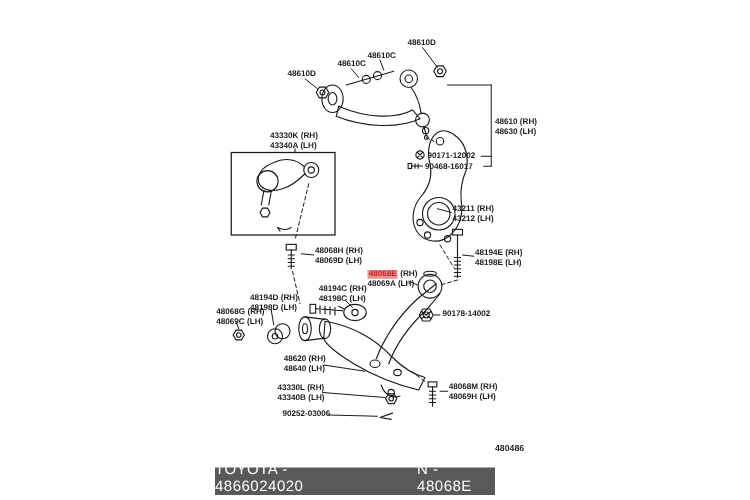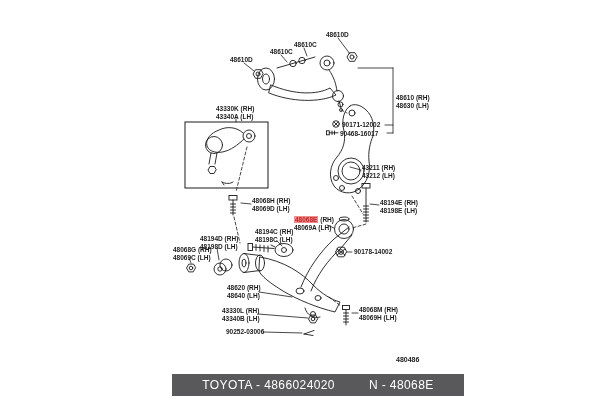--- a/index.html
+++ b/index.html
@@ -2,22 +2,22 @@
 <html style="--ink: #1a1a1a; --page_bg: #ffffff; --highlight_bg: #f08f8f; --highlight_text: #c22525; --footer_bg: #59595b; --footer_text: #ffffff;"><head>
 <meta charset="utf-8">
 <style>
   html,body{margin:0;padding:0;background:#fff;}
   .stage{position:relative;width:600px;height:400px;background:var(--page_bg,#fff);overflow:hidden;
          font-family:"Liberation Sans",sans-serif;}
   .lbl{position:absolute;font:bold 6.5px/7.5px "Liberation Sans",sans-serif;color:var(--ink,#1a1a1a);
        white-space:nowrap;letter-spacing:0;}
   .lbl .hl{background:var(--highlight_bg,#f08f8f);color:var(--highlight_text,#c22525);padding:0 1px;}
   .fig{position:absolute;font:bold 7px "Liberation Sans",sans-serif;color:var(--ink,#1a1a1a);}
-  .footer{position:absolute;left:172px;top:374px;width:292px;height:22px;background:var(--footer_bg,#59595b);
-          display:flex;align-items:center;justify-content:center;gap:34px;
+  .footer{position:absolute;left:172px;top:374px;width:224px;height:22px;background:var(--footer_bg,#59595b);
+          display:flex;align-items:flex-end;justify-content:center;gap:34px;
           font:12px "Liberation Sans",sans-serif;color:var(--footer_text,#fff);letter-spacing:.4px;}
   svg{position:absolute;left:0;top:0;}
 </style>
 </head>
 <body>
 
 <div class="stage">
 
   <svg width="600" height="400" viewBox="0 0 600 400">
     <g stroke="#1a1a1a" fill="none" stroke-width="0.9" stroke-linecap="round">

